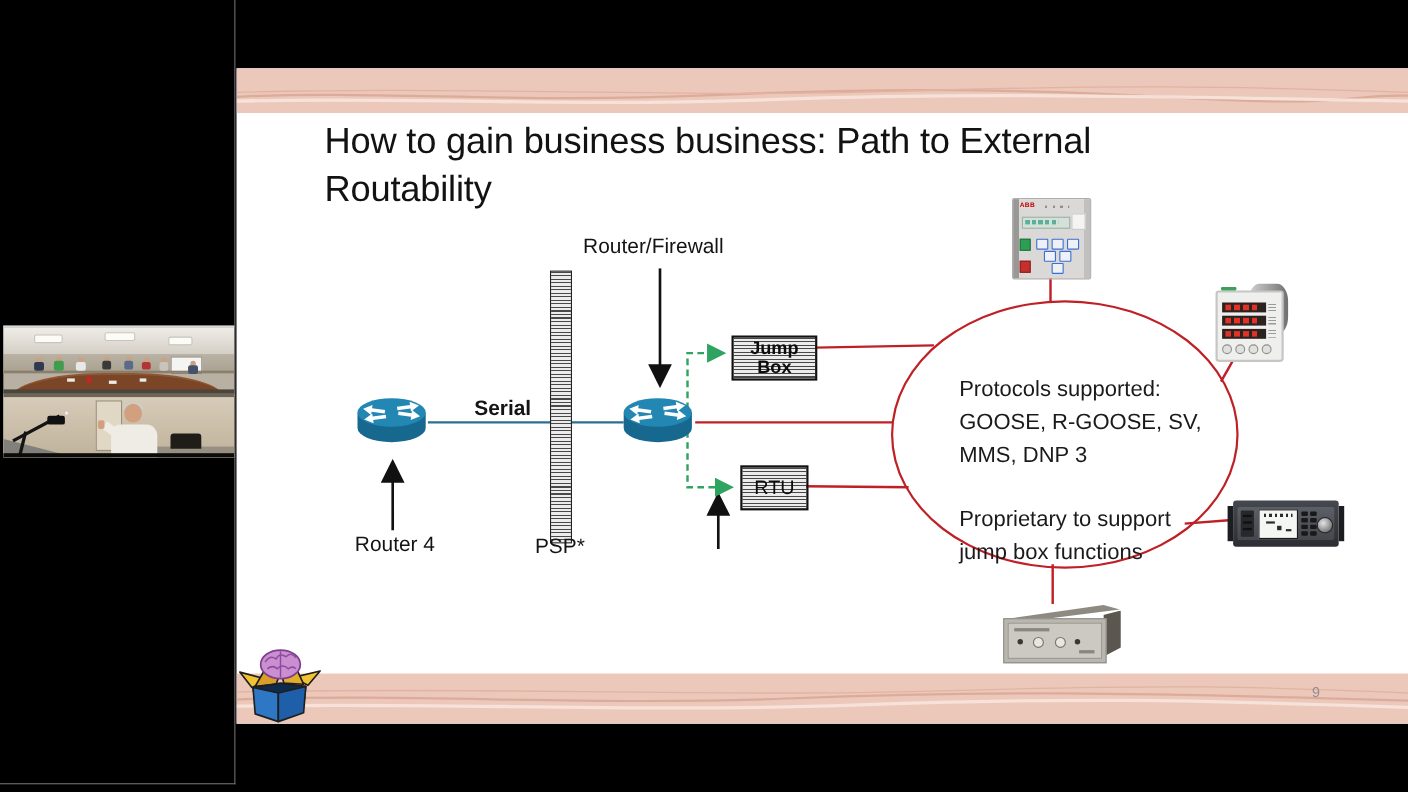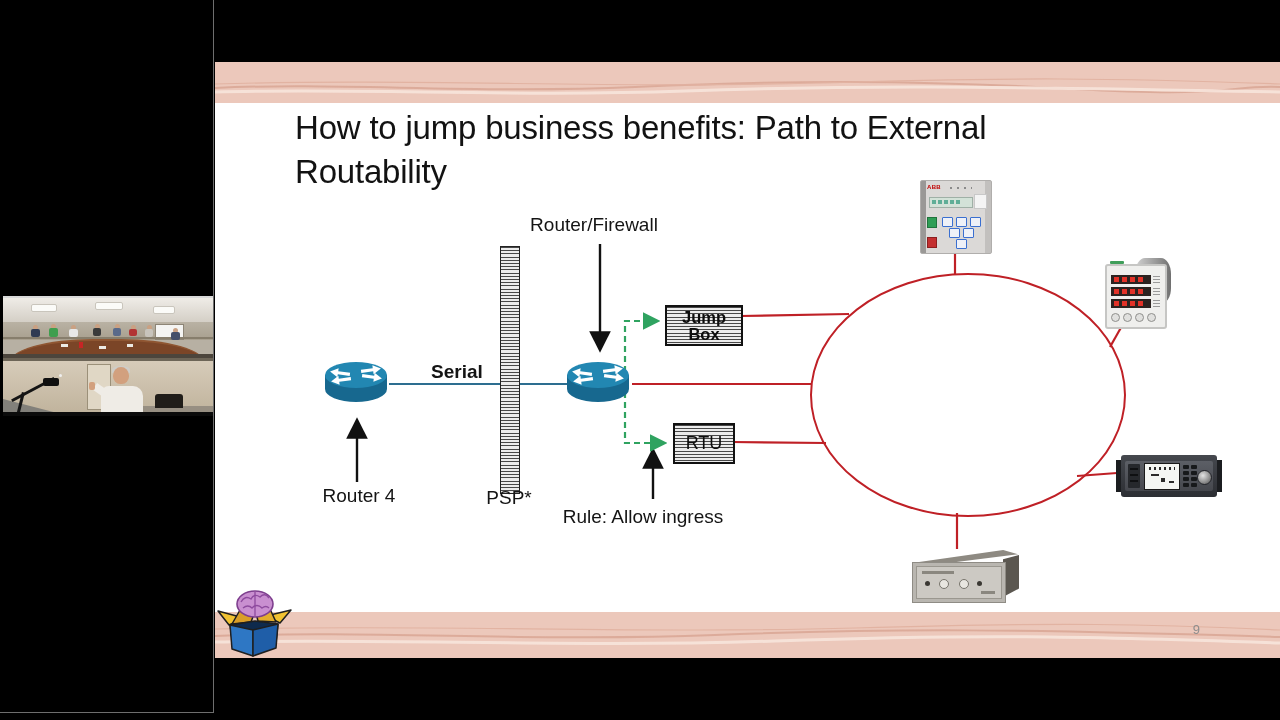--- a/index.html
+++ b/index.html
@@ -190,21 +190,21 @@
     </div>
     <div class="abs band band-bottom">
       <svg width="1065" height="46">
         <rect x="0" y="0" width="1065" height="46" fill="#ecc8bb"></rect>
         <path d="M0 24 C160 18 320 30 500 23 S 800 17 1065 25" stroke="#d9a694" stroke-width="2" fill="none" opacity="0.85"></path>
         <path d="M0 30 C180 26 360 36 560 29 S 860 24 1065 31" stroke="#f7e4db" stroke-width="3" fill="none" opacity="0.9"></path>
         <path d="M0 17 C220 12 430 22 640 16 S 930 12 1065 18" stroke="#e2b3a2" stroke-width="1.2" fill="none"></path>
       </svg>
     </div>
 
-    <div class="abs slide-title">How to jump business benefits: Path to External Routability</div>
+    <div class="abs slide-title">How to gain business business: Path to External Routability</div>
 
     <svg class="abs" style="left:0;top:0;" width="1065" height="596" viewBox="0 0 1065 596">
       <defs>
         <marker id="arrB" markerWidth="9" markerHeight="9" refX="7" refY="4.5" orient="auto">
           <path d="M0,0 L9,4.5 L0,9 Z" fill="#111"></path>
         </marker>
         <marker id="arrG" markerWidth="8" markerHeight="8" refX="6" refY="4" orient="auto">
           <path d="M0,0 L8,4 L0,8 Z" fill="#2fa360"></path>
         </marker>
       </defs>
@@ -254,23 +254,29 @@
       <span>Jump Box</span>
     </div>
     <div class="abs hbox hatch" style="left:458px;top:361px;width:58px;height:37px;font-size:18px;">
       <span>RTU</span>
     </div>
 
     <div class="abs dlabel" style="left:299px;top:152px;width:160px;">Router/Firewall</div>
     <div class="abs dlabel" style="left:197px;top:299px;width:90px;font-weight:bold;">Serial</div>
     <div class="abs dlabel" style="left:84px;top:423px;width:120px;">Router 4</div>
     <div class="abs dlabel" style="left:254px;top:425px;width:80px;">PSP*</div>
-    <div class="abs dlabel" style="left:343px;top:444px;width:170px;">Rule: Allow ingress</div>
 
     <div class="abs ellipse"></div>
+    <div class="abs" style="left:657px;top:277px;width:240px;">
+      <div class="etext">Protocols supported:
+GOOSE, R-GOOSE, SV,
+MMS, DNP 3</div>
+      <div class="etext" style="margin-top:28px;">Proprietary to support
+jump box functions</div>
+    </div>
 
     <div class="abs" style="left:705px;top:118px;width:70px;height:72px;">
       <div class="abs abb-body"></div>
       <div class="abs abb-brand">ABB</div>
       <div class="abs abb-led"></div>
       <div class="abs abb-disp">
           <div class="abs abb-seg"></div>
         </div>
       <div class="abs abb-card"></div>
       <div class="abs gbtn"></div>

